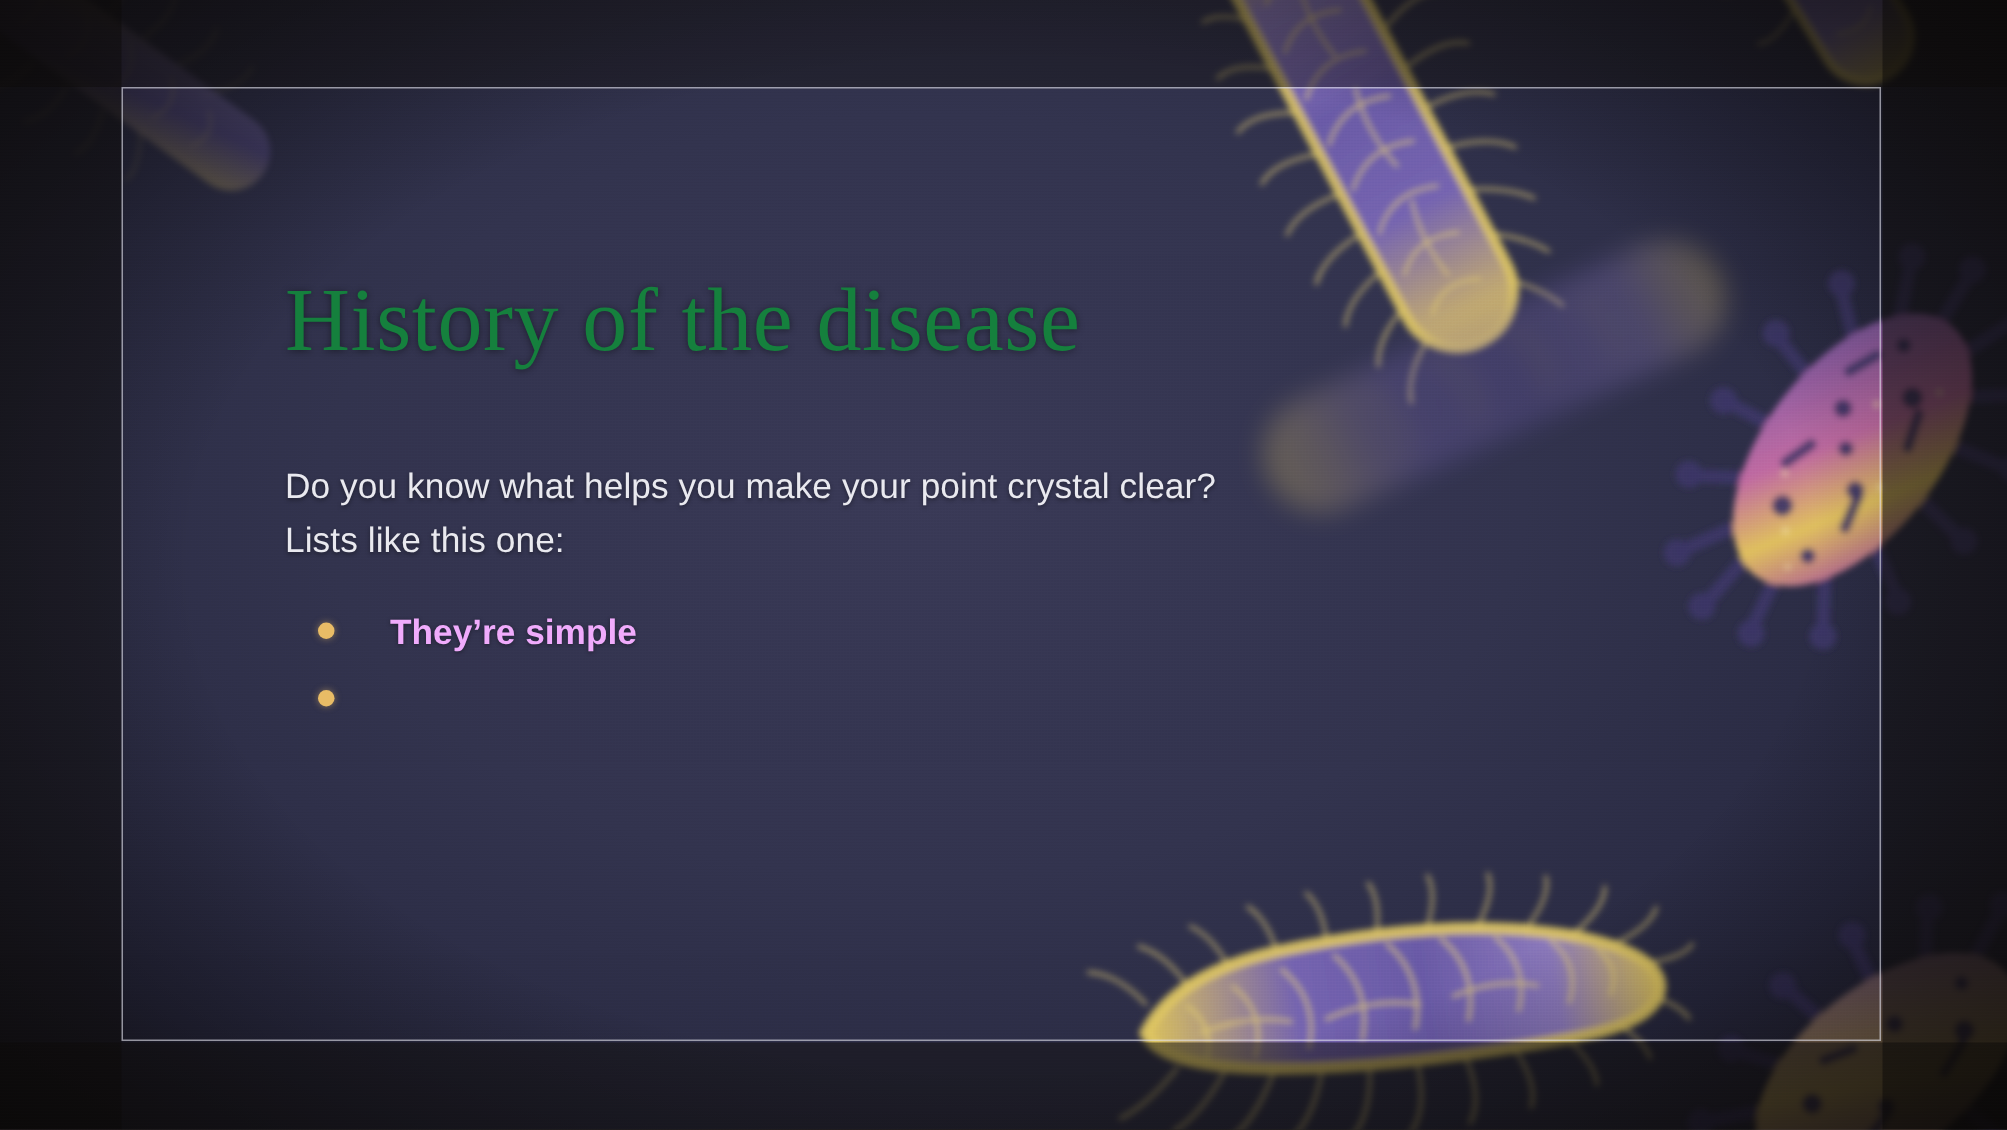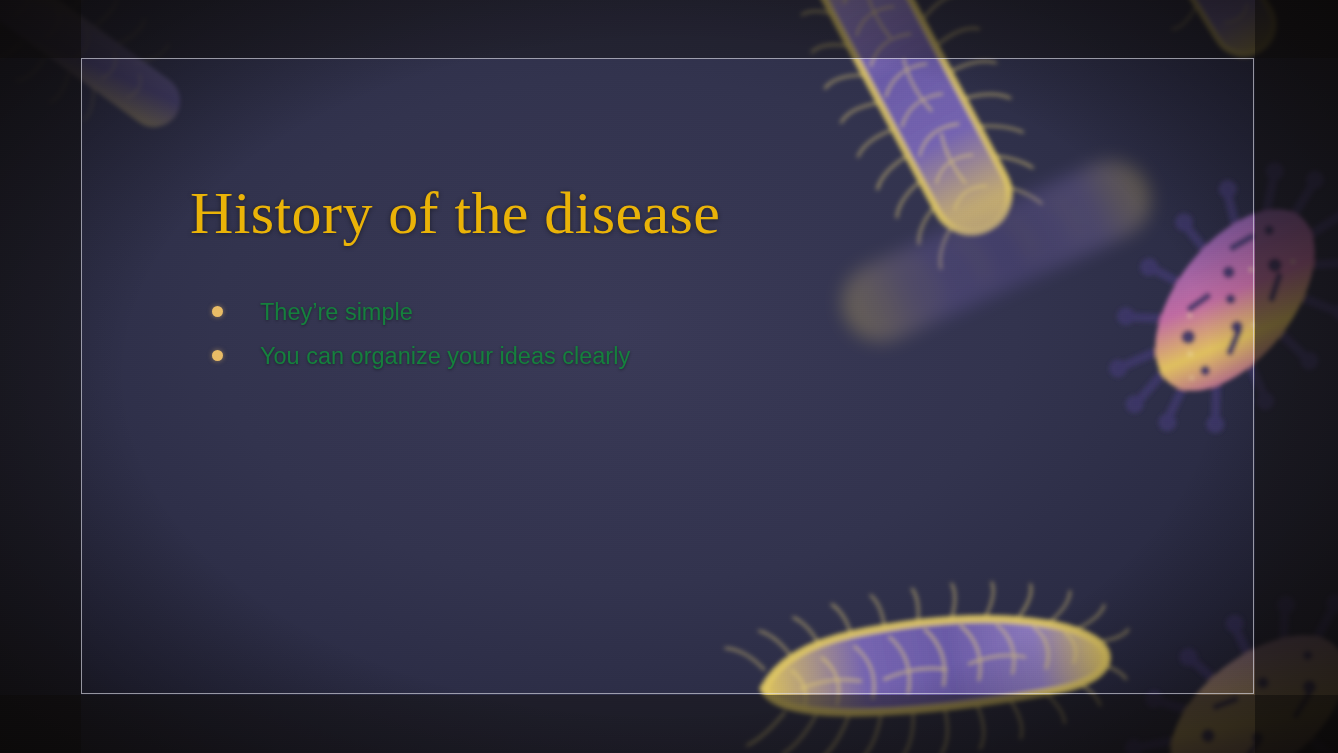--- a/index.html
+++ b/index.html
@@ -66,23 +66,23 @@
     position: absolute;
     left: 190px;
     top: 182px;
     width: 700px;
   }
   .slide-title {
     font-family: "Liberation Serif", "DejaVu Serif", serif;
     font-size: 60px;
     line-height: 1.06;
     font-weight: 400;
-    color: #eab308;
+    color: #15803d;
     letter-spacing: .4px;
-    margin: 0 0 48px 0;
+    margin: 0 0 60px 0;
     text-shadow: 0 1px 5px rgba(0,0,0,.45);
   }
   .lead, .closing {
     font-size: 23.5px;
     line-height: 1.56;
     color: #e9e9ef;
     font-weight: 400;
     margin: 0;
     letter-spacing: .05px;
     text-shadow: 0 1px 3px rgba(0,0,0,.4);
@@ -93,23 +93,24 @@
   ul.bullets {
     list-style: none;
     margin: 24px 0 0 0;
     padding: 0 0 0 22px;
   }
   ul.bullets li {
     position: relative;
     padding-left: 48px;
     font-size: 23.5px;
     line-height: 1.56;
-    color: #15803d;
+    color: #f0abfc;
     margin-bottom: 8px;
     text-shadow: 0 1px 3px rgba(0,0,0,.4);
+    font-weight: bold;
   }
   ul.bullets li .dot {
     position: absolute;
     left: 0;
     top: 12px;
     width: 11px;
     height: 11px;
     border-radius: 50%;
     background: #e9bc66;
     box-shadow: 0 0 5px rgba(233,188,102,.5);
@@ -475,27 +476,27 @@
 
   <div class="bg-vignette"></div>
   <div class="bg-noise"></div>
 
   <div class="frame"></div>
 
   <div class="content">
 
     <h1 class="slide-title">History of the disease</h1>
 
+    <p class="lead">Do you know what helps you make your point crystal clear? Lists like this one:</p>
 
     <ul class="bullets">
       <li>
         <span class="dot"></span>
         <span>They’re simple</span>
       </li>
       <li>
         <span class="dot"></span>
-        <span>You can organize your ideas clearly</span>
       </li>
     </ul>
 
   </div>
 
 </div>
 
 </body></html>

